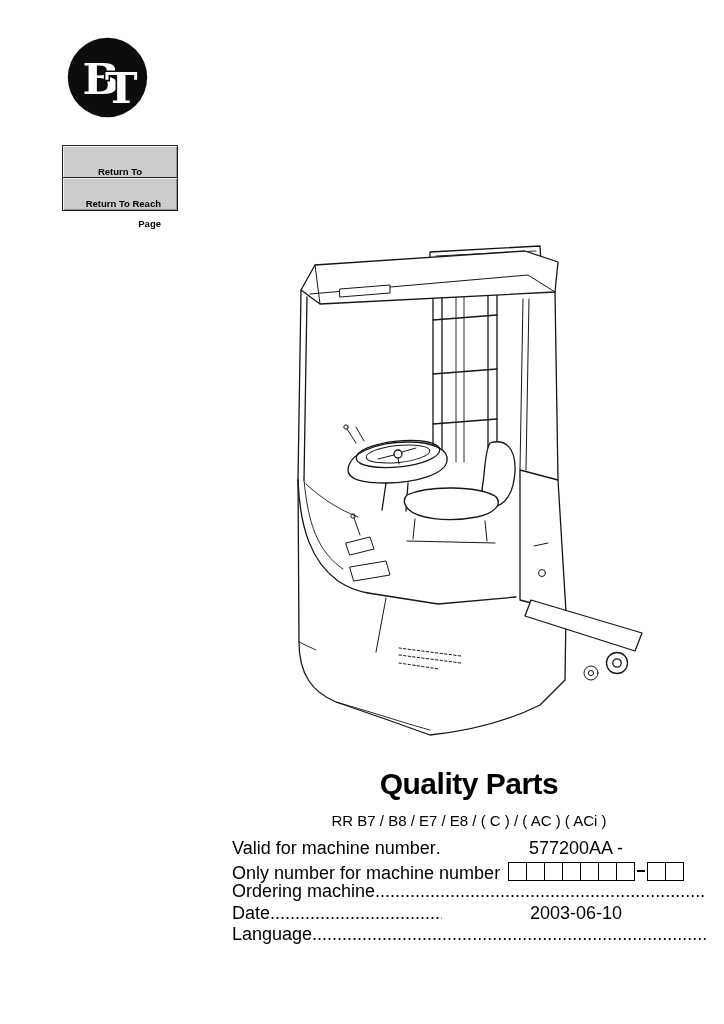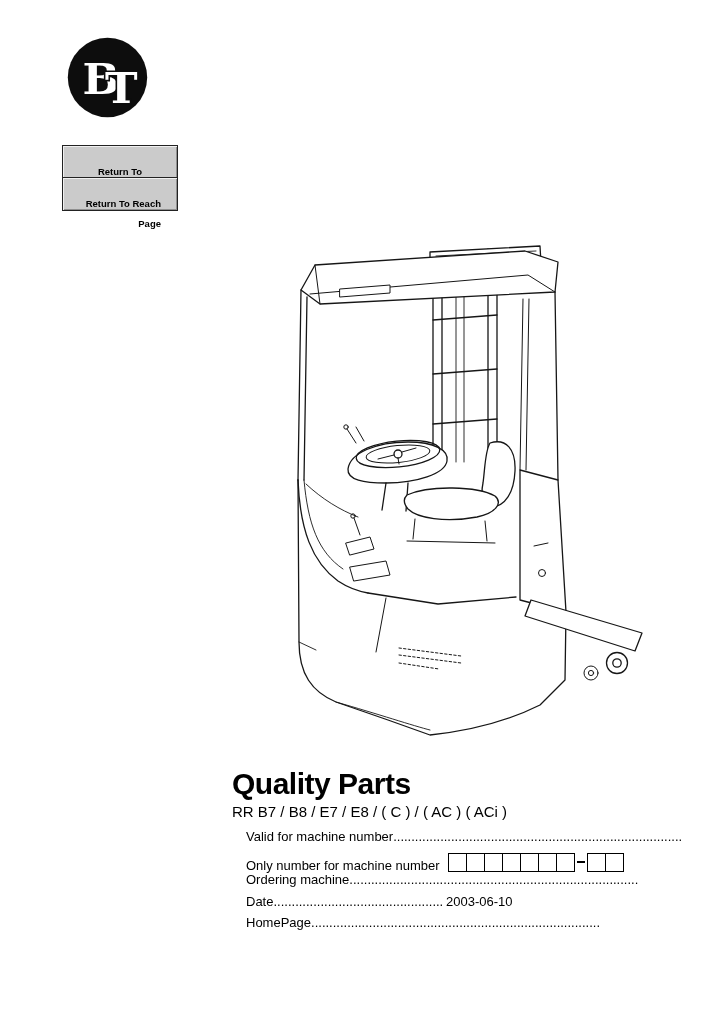--- a/index.html
+++ b/index.html
@@ -28,27 +28,27 @@
     cursor: pointer;
   }
   .nav-btn.home  { top: 145px; }
   .nav-btn.reach { top: 177px; text-align: right; }
 
   
   .illustration { position: absolute; left: 286px; top: 242px; width: 368px; height: 502px; }
   .illustration svg { width: 100%; height: 100%; display: block; }
 
   
-  .info { position: absolute; left: 232px; top: 769px; width: 474px; }
+  .info { position: absolute; left: 232px; top: 769px; width: 474px; text-align: center; }
   .title  { font-size: 30px; font-weight: bold; line-height: 1; letter-spacing: -0.5px; }
-  .models { font-size: 15px; margin-top: 4px; }
+  .models { font-size: 15px; margin-top: 13px; }
   .rows   { margin-top: 9px; }
   .row {
     display: flex; align-items: baseline;
-    height: 21.5px; font-size: 13px; white-space: nowrap; margin-left: 14px;
+    height: 21.5px; font-size: 18px; white-space: nowrap;
   }
   .lbl  { flex: 0 0 auto; }
   .dots { flex: 1 1 0; overflow: hidden; }
   .val  { flex: 0 0 260px; padding-left: 4px; }
   .val.boxes {
     display: inline-flex; align-items: flex-end;
     padding-left: 8px; transform: translateY(2px);
   }
   .box-cell {
     width: 17px; height: 17px; border: 1px solid #000;
@@ -159,20 +159,21 @@
 
   <div class="info">
     <div class="title">Quality Parts</div>
     <div class="models">RR B7 / B8 / E7 / E8 / ( C ) /  ( AC ) ( ACi )</div>
 
     <div class="rows">
 
       <div class="row">
         <span class="lbl">Valid for machine number</span>
         <span class="dots">................................................................................</span>
+        <span class="val">577200AA -</span>
       </div>
 
       <div class="row">
         <span class="lbl">Only number for machine number</span>
         <span class="dots">................................................................................</span>
         <span class="val boxes">
             <span class="box-cell group-start"></span>
             <span class="box-cell"></span>
             <span class="box-cell"></span>
             <span class="box-cell"></span>
@@ -190,20 +191,20 @@
         <span class="dots">................................................................................</span>
       </div>
 
       <div class="row">
         <span class="lbl">Date</span>
         <span class="dots">................................................................................</span>
         <span class="val">2003-06-10</span>
       </div>
 
       <div class="row">
-        <span class="lbl">HomePage</span>
+        <span class="lbl">Language</span>
         <span class="dots">................................................................................</span>
       </div>
 
     </div>
   </div>
 
 </div>
 
 </body></html>

